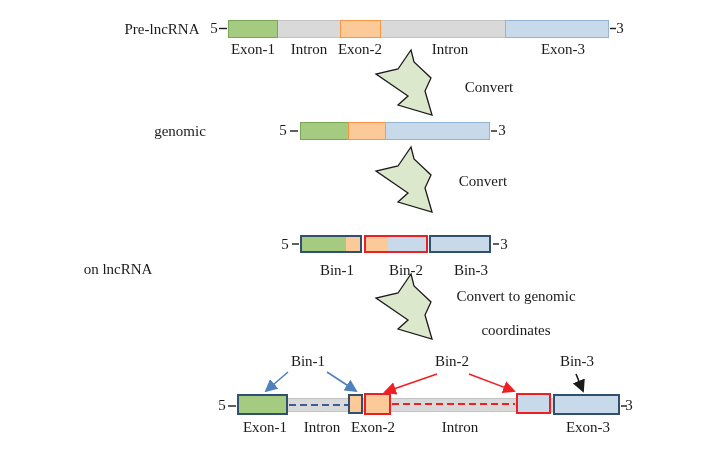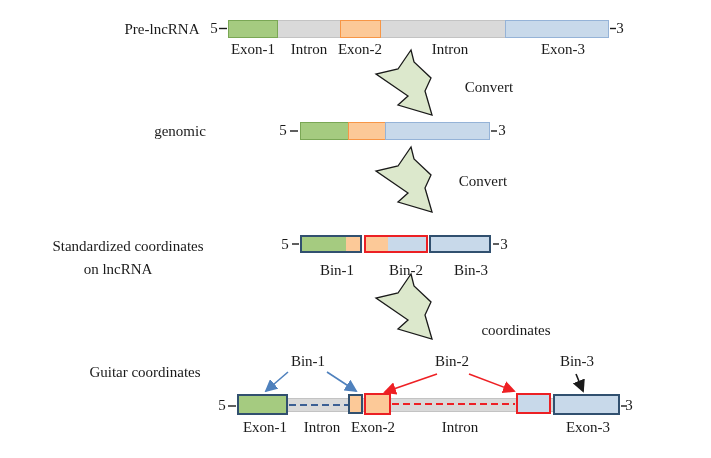--- a/index.html
+++ b/index.html
@@ -30,48 +30,47 @@
   <div class="seg b1" style="left: 505px; top: 20px; width: 104px; height: 18px; background: rgb(200, 217, 234); border-color: rgb(149, 179, 215);"></div>
 
   <span class="t" style="left:253px;top:49px">Exon-1</span>
   <span class="t" style="left:309px;top:49px">Intron</span>
   <span class="t" style="left:360px;top:49px">Exon-2</span>
   <span class="t" style="left:450px;top:49px">Intron</span>
   <span class="t" style="left:563px;top:49px">Exon-3</span>
 
   <span class="t" style="left:489px;top:87px">Convert</span>
   <span class="t" style="left:483px;top:181px">Convert</span>
+  <span class="t" style="left:516px;top:296px">Convert to genomic</span>
   <span class="t" style="left:516px;top:330px">coordinates</span>
 
   <span class="t" style="left:180px;top:131px">genomic</span>
   <span class="t" style="left:283px;top:130px">5</span>
   <span class="t" style="left:502px;top:130px">3</span>
 
   <div class="seg b1" style="left: 300px; top: 122px; width: 49px; height: 18px; background: rgb(165, 203, 128); border-color: rgb(122, 167, 85);"></div>
   <div class="seg b1" style="left: 348px; top: 122px; width: 38px; height: 18px; background: rgb(252, 201, 152); border-color: rgb(247, 150, 70);"></div>
   <div class="seg b1" style="left: 385px; top: 122px; width: 105px; height: 18px; background: rgb(200, 217, 234); border-color: rgb(149, 179, 215);"></div>
 
-  <span class="t" style="left:128px;top:246px">Standardized coordinates</span>
   <span class="t" style="left:118px;top:269px">on lncRNA</span>
   <span class="t" style="left:285px;top:244px">5</span>
   <span class="t" style="left:504px;top:244px">3</span>
 
   <div class="seg b2" style="left: 300px; top: 235px; width: 62px; height: 18px; background: rgb(252, 201, 152); border-color: rgb(49, 80, 111);">
     <div class="fillrow" style="left: 0px; width: 44px; background: rgb(165, 203, 128);"></div>
   </div>
   <div class="seg b2" style="left: 364px; top: 235px; width: 64px; height: 18px; background: rgb(200, 217, 234); border-color: rgb(236, 32, 36);">
     <div class="fillrow" style="left: 0px; width: 22px; background: rgb(252, 201, 152);"></div>
   </div>
   <div class="seg b2" style="left: 429px; top: 235px; width: 62px; height: 18px; background: rgb(200, 217, 234); border-color: rgb(49, 80, 111);"></div>
 
   <span class="t" style="left:337px;top:270px">Bin-1</span>
   <span class="t" style="left:406px;top:270px">Bin-2</span>
   <span class="t" style="left:471px;top:270px">Bin-3</span>
 
-  <span class="t" style="left:145px;top:372px">Guitar coordinates</span>
   <span class="t" style="left:308px;top:361px">Bin-1</span>
   <span class="t" style="left:452px;top:361px">Bin-2</span>
   <span class="t" style="left:577px;top:361px">Bin-3</span>
   <span class="t" style="left:222px;top:405px">5</span>
   <span class="t" style="left:629px;top:405px">3</span>
 
   <div class="seg b1" style="left: 237px; top: 398px; width: 383px; height: 14px; background: rgb(217, 217, 217); border-color: rgb(195, 195, 195);"></div>
   <div class="seg b2" style="left: 237px; top: 394px; width: 51px; height: 21px; background: rgb(165, 203, 128); border-color: rgb(49, 80, 111);"></div>
   <div class="seg b2" style="left: 348px; top: 394px; width: 15px; height: 20px; background: rgb(252, 201, 152); border-color: rgb(49, 80, 111);"></div>
   <div class="seg b2" style="left: 364px; top: 393px; width: 27px; height: 22px; background: rgb(252, 201, 152); border-color: rgb(236, 32, 36);"></div>

